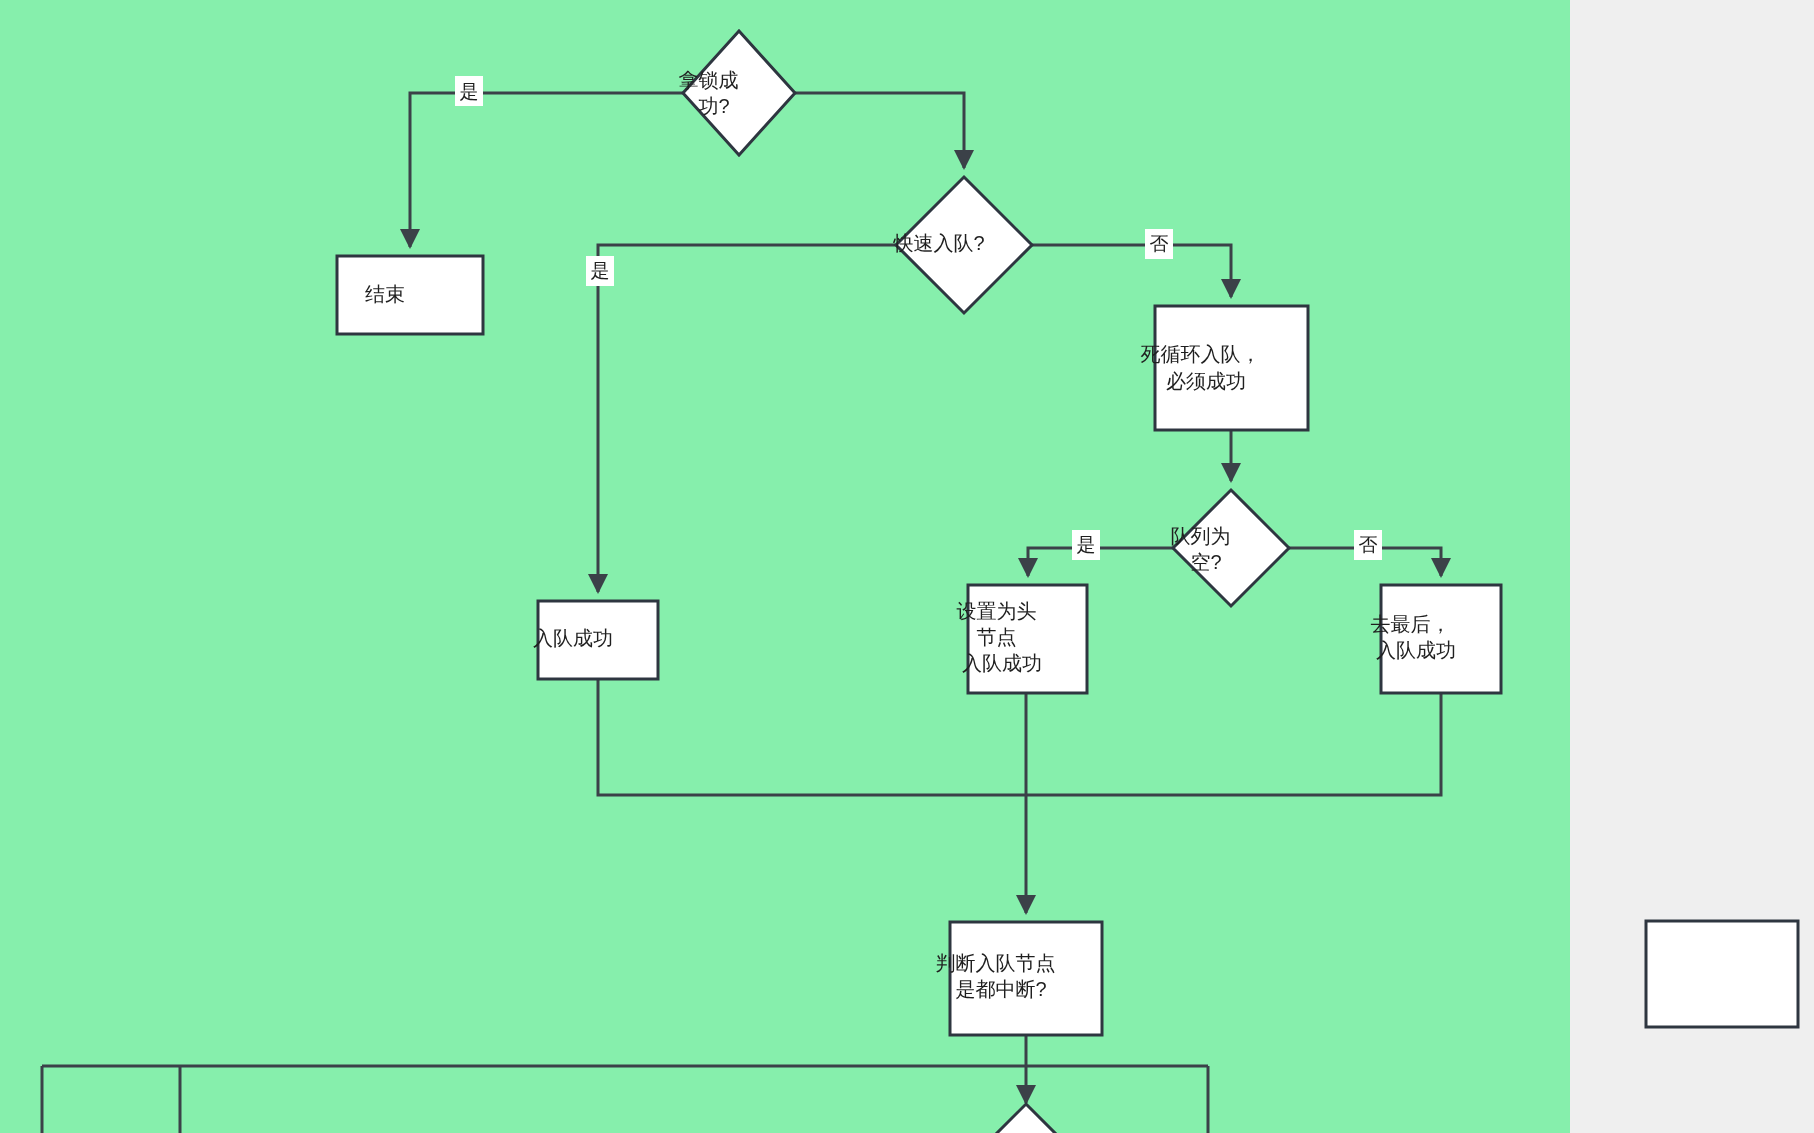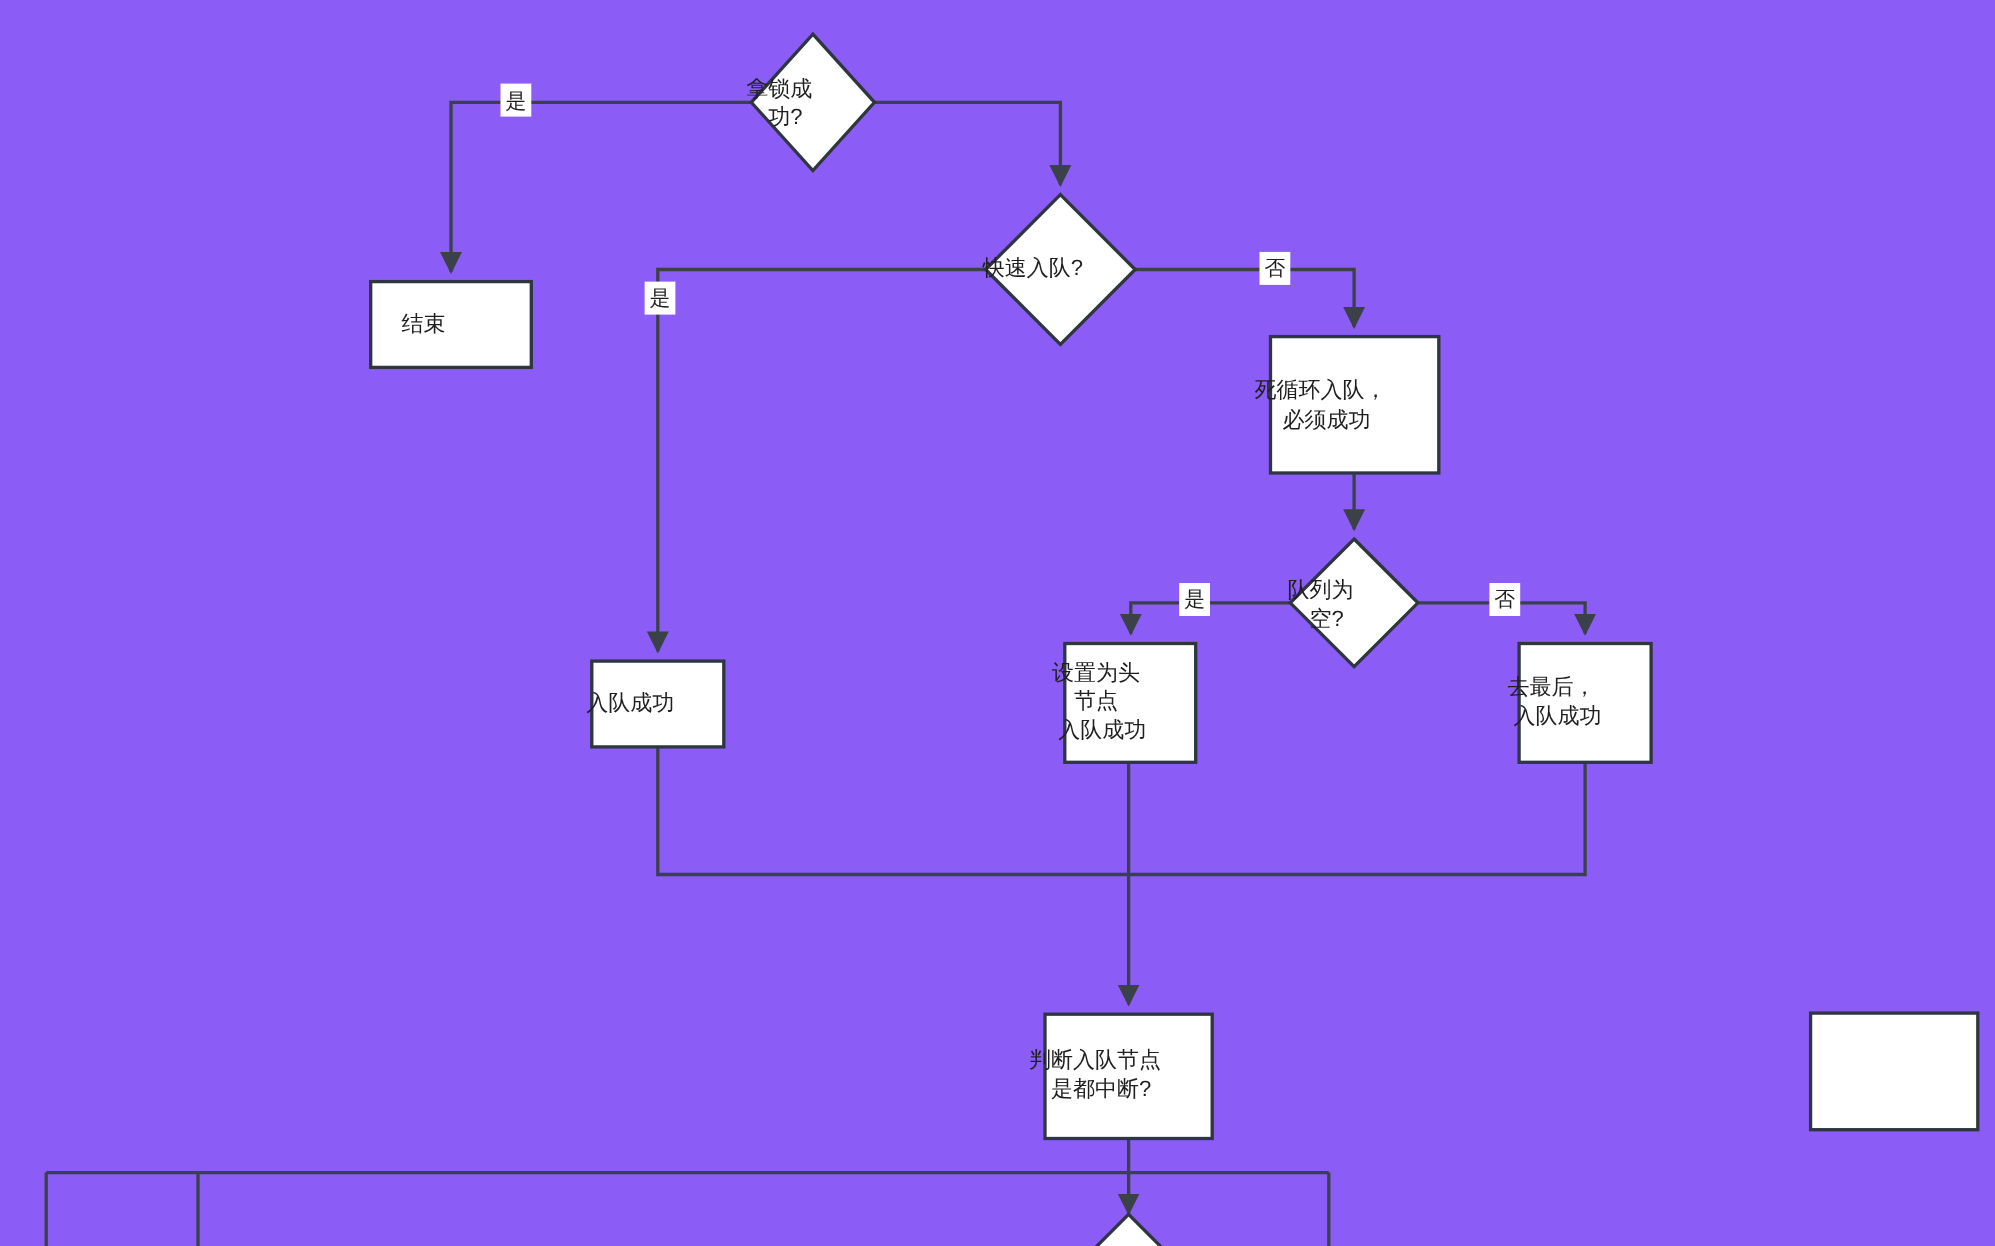--- a/index.html
+++ b/index.html
@@ -8,23 +8,23 @@
     background: #efefef;
   }
   body {
     width: 1814px;
     height: 1133px;
     overflow: hidden;
     font-family: "Liberation Sans", "DejaVu Sans", sans-serif;
   }
   #canvas {
     position: relative;
-    width: 1814px;
+    width: 1570px;
     height: 1133px;
-    background: #8b5cf6;
+    background: #86efac;
   }
   svg.flow {
     position: absolute;
     top: 0;
     left: 0;
     width: 1814px;
     height: 1133px;
   }
   .node-shape {
     fill: #ffffff;

